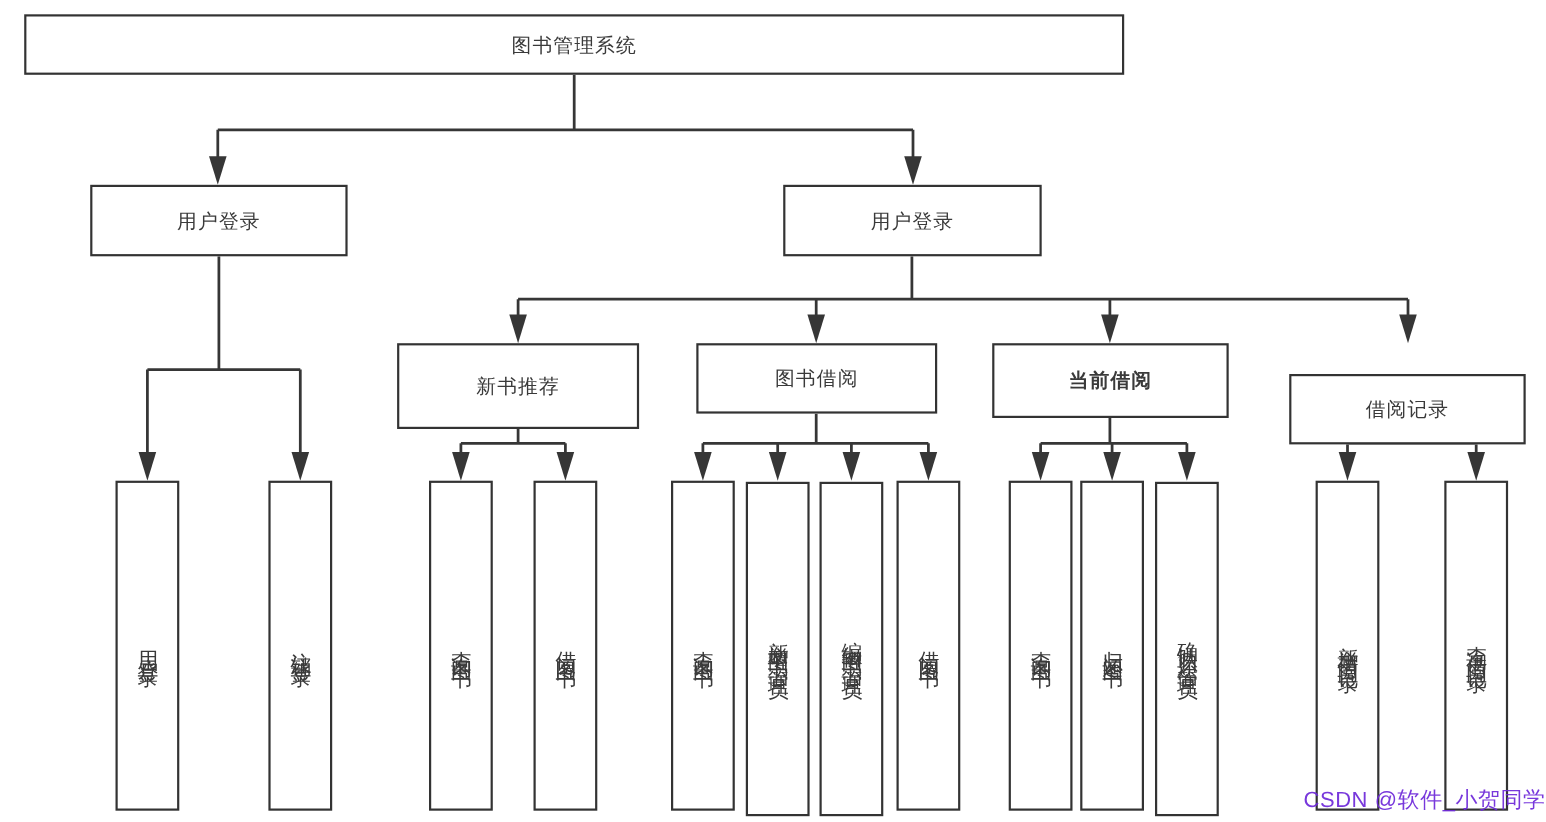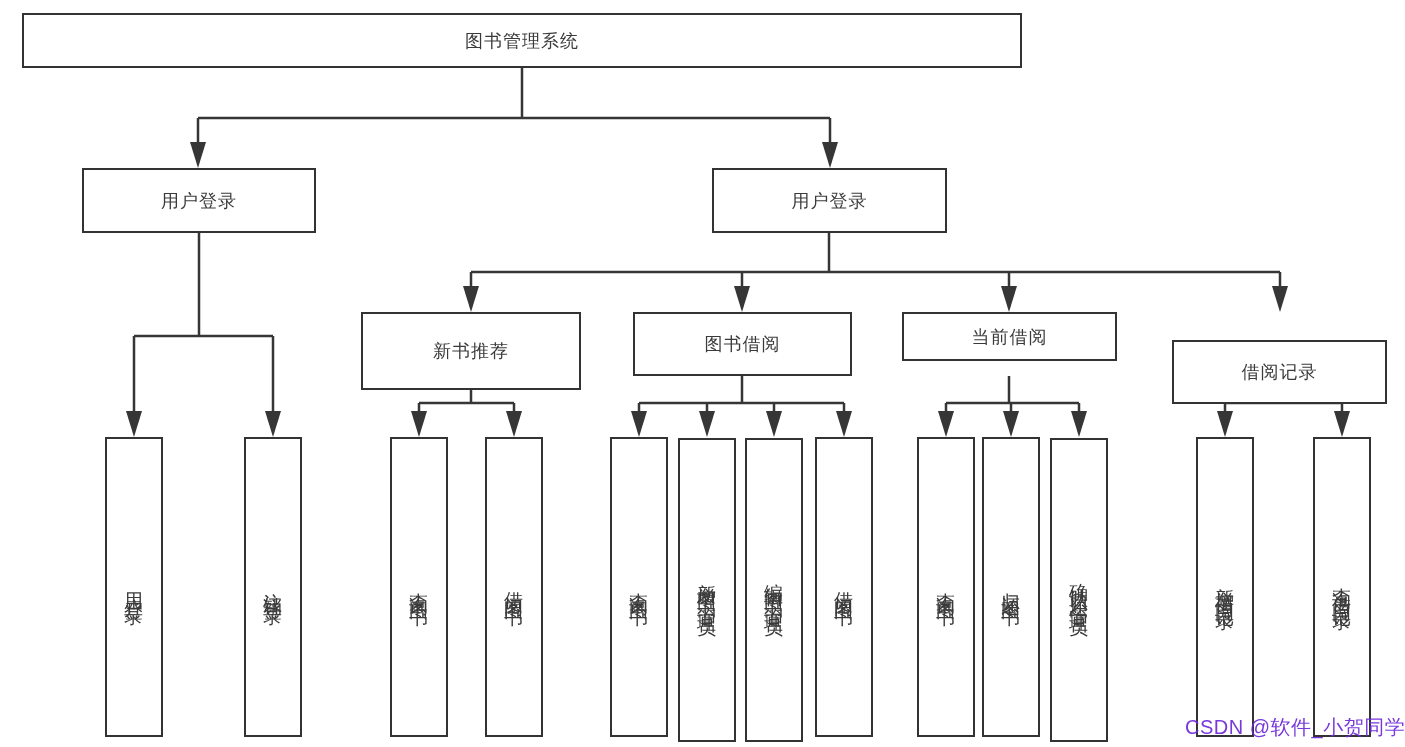--- a/index.html
+++ b/index.html
@@ -111,21 +111,21 @@
     </g>
   </svg>
 
   <div class="node" style="left:22px; top:13px; width:1000px; height:55px;">图书管理系统</div>
 
   <div class="node" style="left:82px; top:168px; width:234px; height:65px;">用户登录</div>
   <div class="node" style="left:712px; top:168px; width:235px; height:65px;">用户登录</div>
 
   <div class="node" style="left:361px; top:312px; width:220px; height:78px;">新书推荐</div>
   <div class="node" style="left:633px; top:312px; width:219px; height:64px;">图书借阅</div>
-  <div class="node" style="left:902px; top:312px; width:215px; height:49px;">当前借阅</div>
+  <div class="node" style="left:902px; top:312px; width:215px; height:68px;font-weight:bold;">当前借阅</div>
   <div class="node" style="left:1172px; top:312px; width:215px; height:64px;margin-top:28px;">借阅记录</div>
 
   <div class="node leaf" style="left:105px; top:437px; width:58px; height:300px;">用户登录</div>
   <div class="node leaf" style="left:244px; top:437px; width:58px; height:300px;">注销登录</div>
 
   <div class="node leaf" style="left:390px; top:437px; width:58px; height:300px;">查询图书</div>
   <div class="node leaf" style="left:485px; top:437px; width:58px; height:300px;">借阅图书</div>
 
   <div class="node leaf" style="left:610px; top:437px; width:58px; height:300px;">查询图书</div>
   <div class="node leaf" style="left:678px; top:438px; width:58px; height:304px;">新增图书（管理员）</div>

